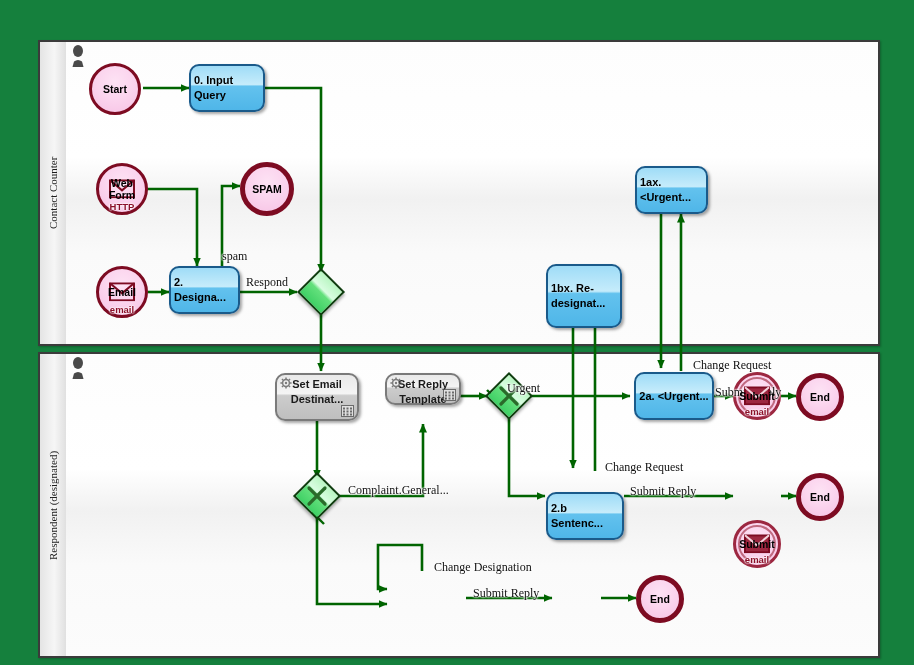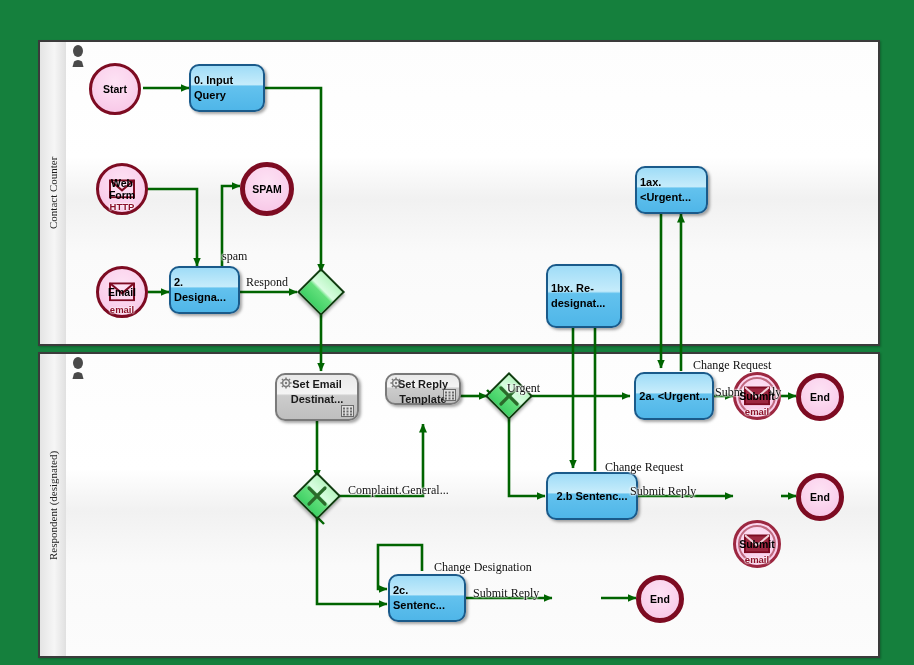--- a/index.html
+++ b/index.html
@@ -307,27 +307,24 @@
         <path d="M16,16 L32,32"></path>
           <path d="M32,16 L16,32"></path>
       </g>
     </svg>
   </div>
 
   <div class="node task" style="left:634px;top:372px;width:80px;height:48px;">
     <span>2a. &lt;Urgent...</span>
   </div>
 
-  <div class="node task" style="left:546px;top:472px;width:92px;height:48px;">
+  <div class="node task" style="left:546px;top:492px;width:78px;height:48px;">
     <span>2.b Sentenc...</span>
   </div>
 
-  <div class="node task" style="left:388px;top:574px;width:78px;height:48px;">
-    <span>2c. Sentenc...</span>
-  </div>
 
   <div class="node ev ev-throw" style="left:733px;top:372px;width:48px;height:48px;">
     <span class="ev-icon">
       <svg width="26" height="19" viewBox="0 0 26 19">
         <rect x="1" y="1" width="24" height="17" fill="#9c2740" stroke="#7d0b22" stroke-width="2"></rect>
         <path d="M1,1 L13,11 L25,1" fill="none" stroke="#f3d4dd" stroke-width="2"></path>
       </svg>
     </span>
     <span class="ev-txt">Submit</span>
     <span class="ev-sub">email</span>

